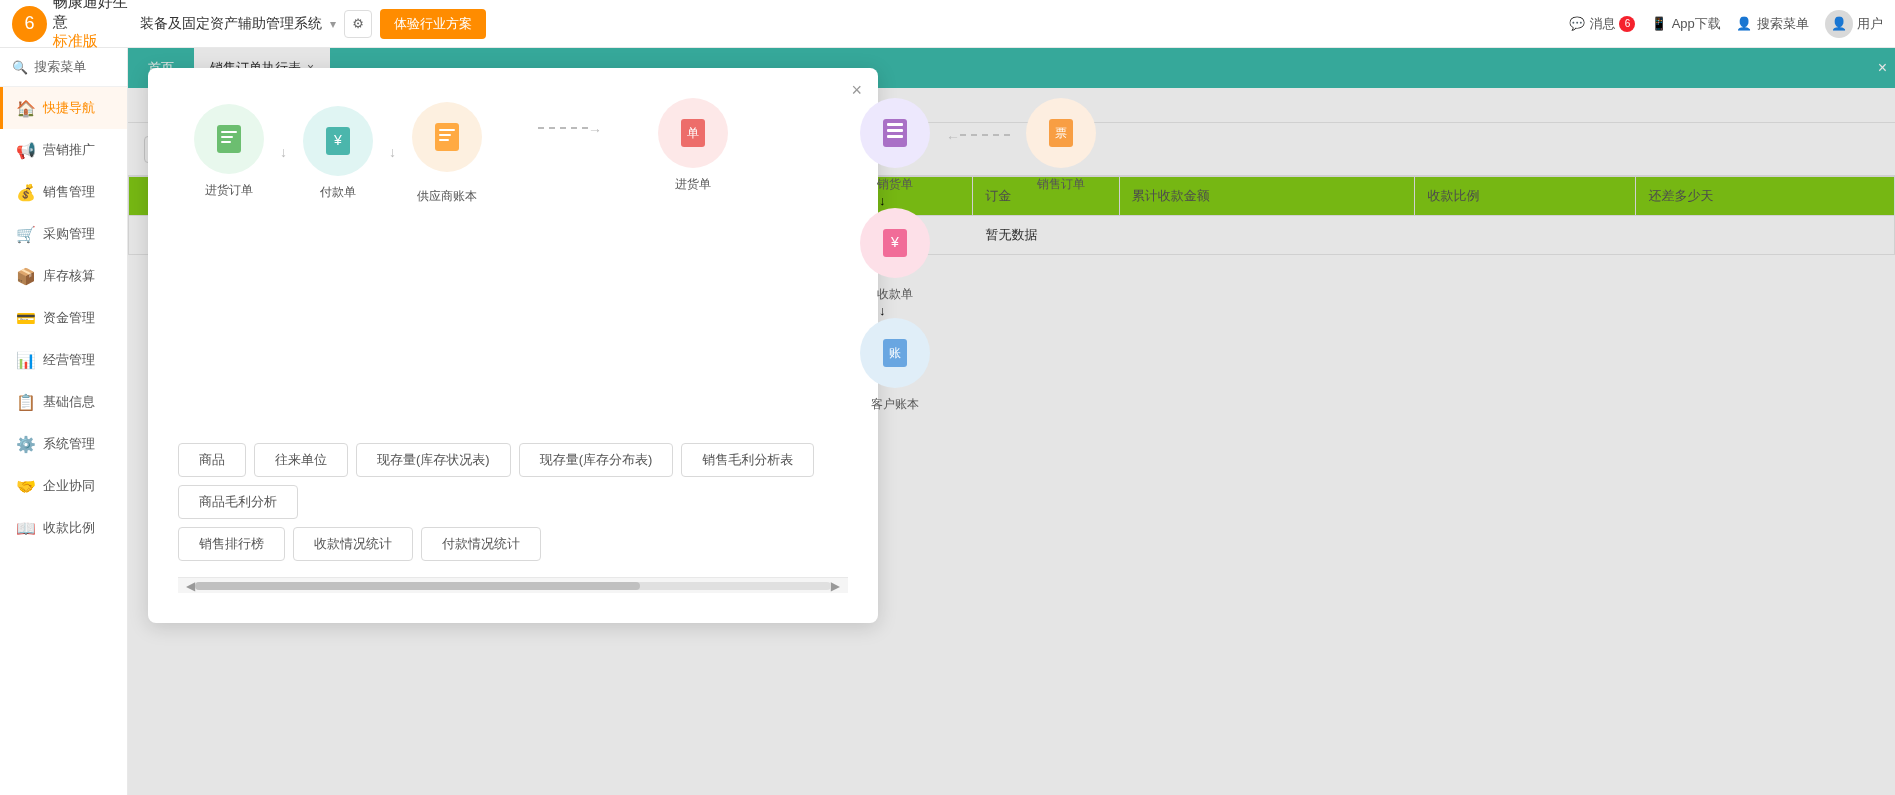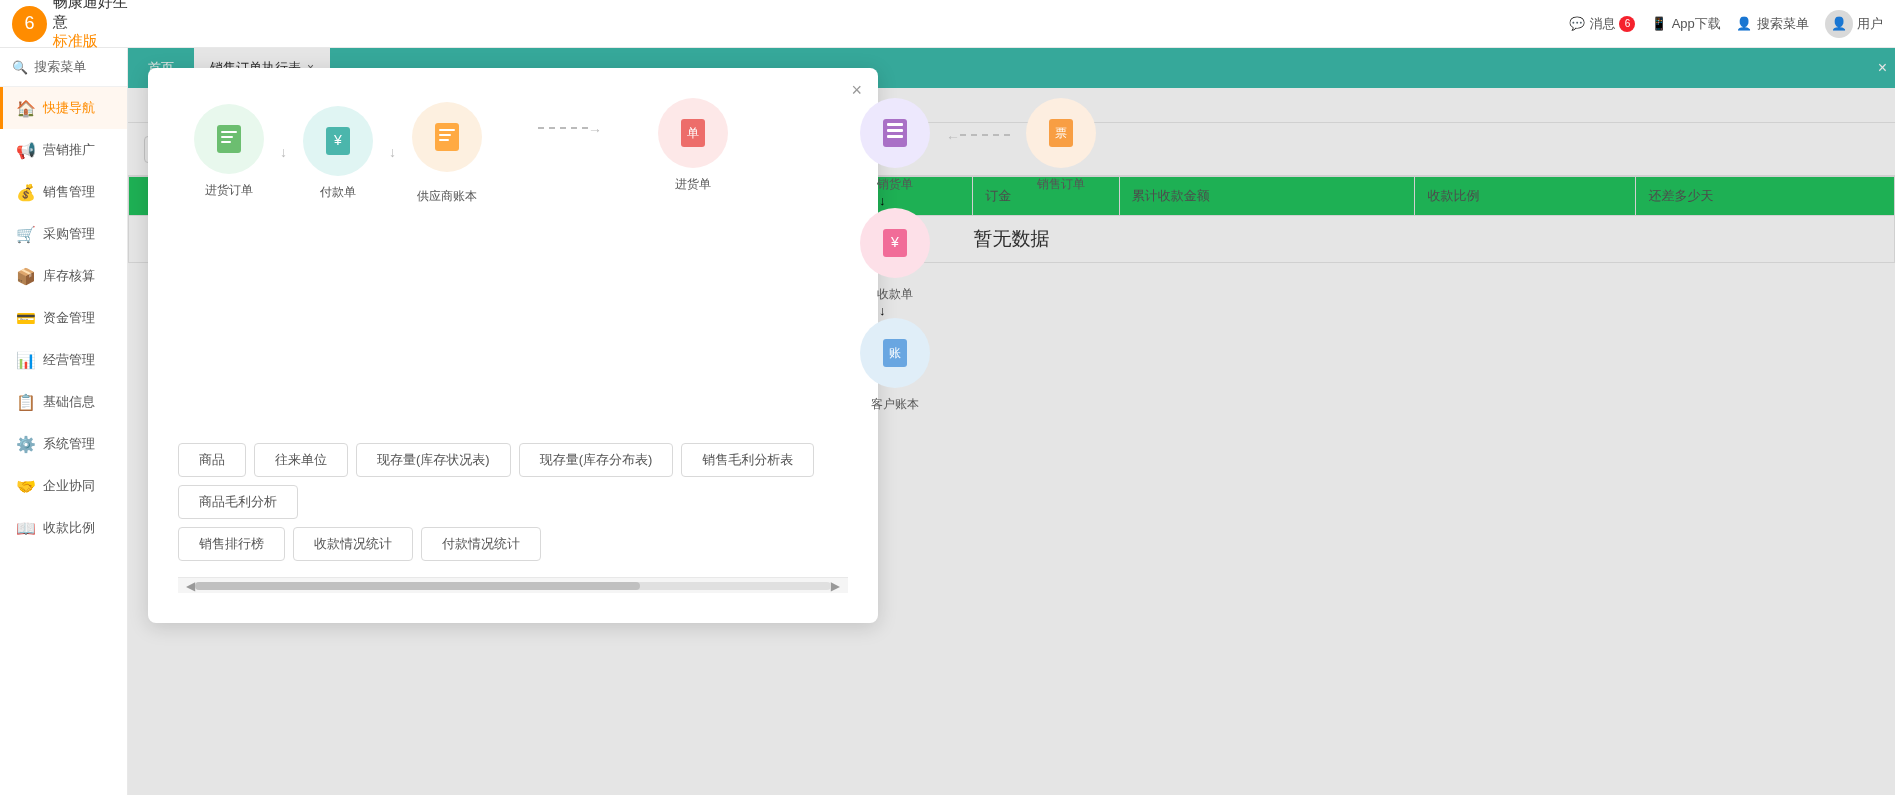--- a/index.html
+++ b/index.html
@@ -48,22 +48,22 @@
     .filter-area { background: #fff; padding: 10px 16px; display: flex; align-items: center; gap: 8px; border-bottom: 1px solid #e8e8e8; flex-shrink: 0; flex-wrap: wrap; }
     .filter-date { border: 1px solid #d9d9d9; border-radius: 4px; padding: 5px 10px; font-size: 13px; color: #bbb; width: 140px; display: flex; align-items: center; gap: 4px; }
     .filter-select { border: 1px solid #d9d9d9; border-radius: 4px; padding: 5px 10px; font-size: 13px; color: #333; width: 180px; display: flex; align-items: center; justify-content: space-between; }
     .search-btn { background: #ff8c00; color: white; border: none; border-radius: 4px; padding: 6px 20px; cursor: pointer; font-size: 13px; }
     .set-btn { background: #fff; color: #555; border: 1px solid #d9d9d9; border-radius: 4px; padding: 6px 14px; cursor: pointer; font-size: 13px; }
     .more-conditions { color: #3dbcac; cursor: pointer; font-size: 13px; }
 
     
     .table-area { flex: 1; overflow: auto; background: #fff; }
     .data-table { width: 100%; border-collapse: collapse; }
-    .data-table th { background: #22c55e; border: 1px solid #e8e8e8; padding: 10px 12px; text-align: left; color: #555; font-weight: 500; font-size: 13px; white-space: nowrap; }
-    .data-table td { border: 1px solid #e8e8e8; padding: 10px 12px; color: #333; font-size: 19px; }
+    .data-table th { background: #84cc16; border: 1px solid #e8e8e8; padding: 10px 12px; text-align: left; color: #555; font-weight: 500; font-size: 13px; white-space: nowrap; }
+    .data-table td { border: 1px solid #e8e8e8; padding: 10px 12px; color: #333; font-size: 13px; }
     .no-data { text-align: center; padding: 80px; color: #999; }
 
     
     .popup-overlay { position: absolute; top: 0; left: 0; right: 0; bottom: 0; background: rgba(0,0,0,0.1); z-index: 100; display: flex; align-items: flex-start; justify-content: flex-start; }
     .popup-panel { background: #fff; border-radius: 8px; width: 730px; margin: 20px 0 0 20px; padding: 30px; box-shadow: 0 4px 20px rgba(0,0,0,0.15); position: relative; }
     .popup-close { position: absolute; top: 12px; right: 16px; cursor: pointer; color: #999; font-size: 18px; }
     .flow-node { display: flex; flex-direction: column; align-items: center; margin: 0 16px; }
     .flow-circle { width: 70px; height: 70px; border-radius: 50%; display: flex; align-items: center; justify-content: center; font-size: 28px; }
     .flow-label { font-size: 12px; color: #555; margin-top: 8px; text-align: center; }
     .flow-arrow-v { color: #bbb; text-align: center; font-size: 14px; line-height: 1; margin: 4px 0; }
@@ -94,20 +94,26 @@
 
 <div class="app-container">
 
   <div class="top-bar">
     <div class="logo-area">
       <div class="logo-icon">6</div>
       <div class="logo-text">
         <div>畅康通好生意</div>
         <div style="color:#ff8c00;">标准版</div>
       </div>
+    </div>
+    <div class="system-title">
+      <span class="system-name">装备及固定资产辅助管理系统</span>
+      <span class="system-dropdown">▾</span>
+      <div class="gear-btn">⚙</div>
+      <button class="trial-btn">体验行业方案</button>
     </div>
     <div class="top-right">
       <div class="top-right-item">
         <span>💬</span>
         <span>消息</span>
         <span class="badge">6</span>
       </div>
       <div class="top-right-item">
         <span>📱</span>
         <span>App下载</span>

